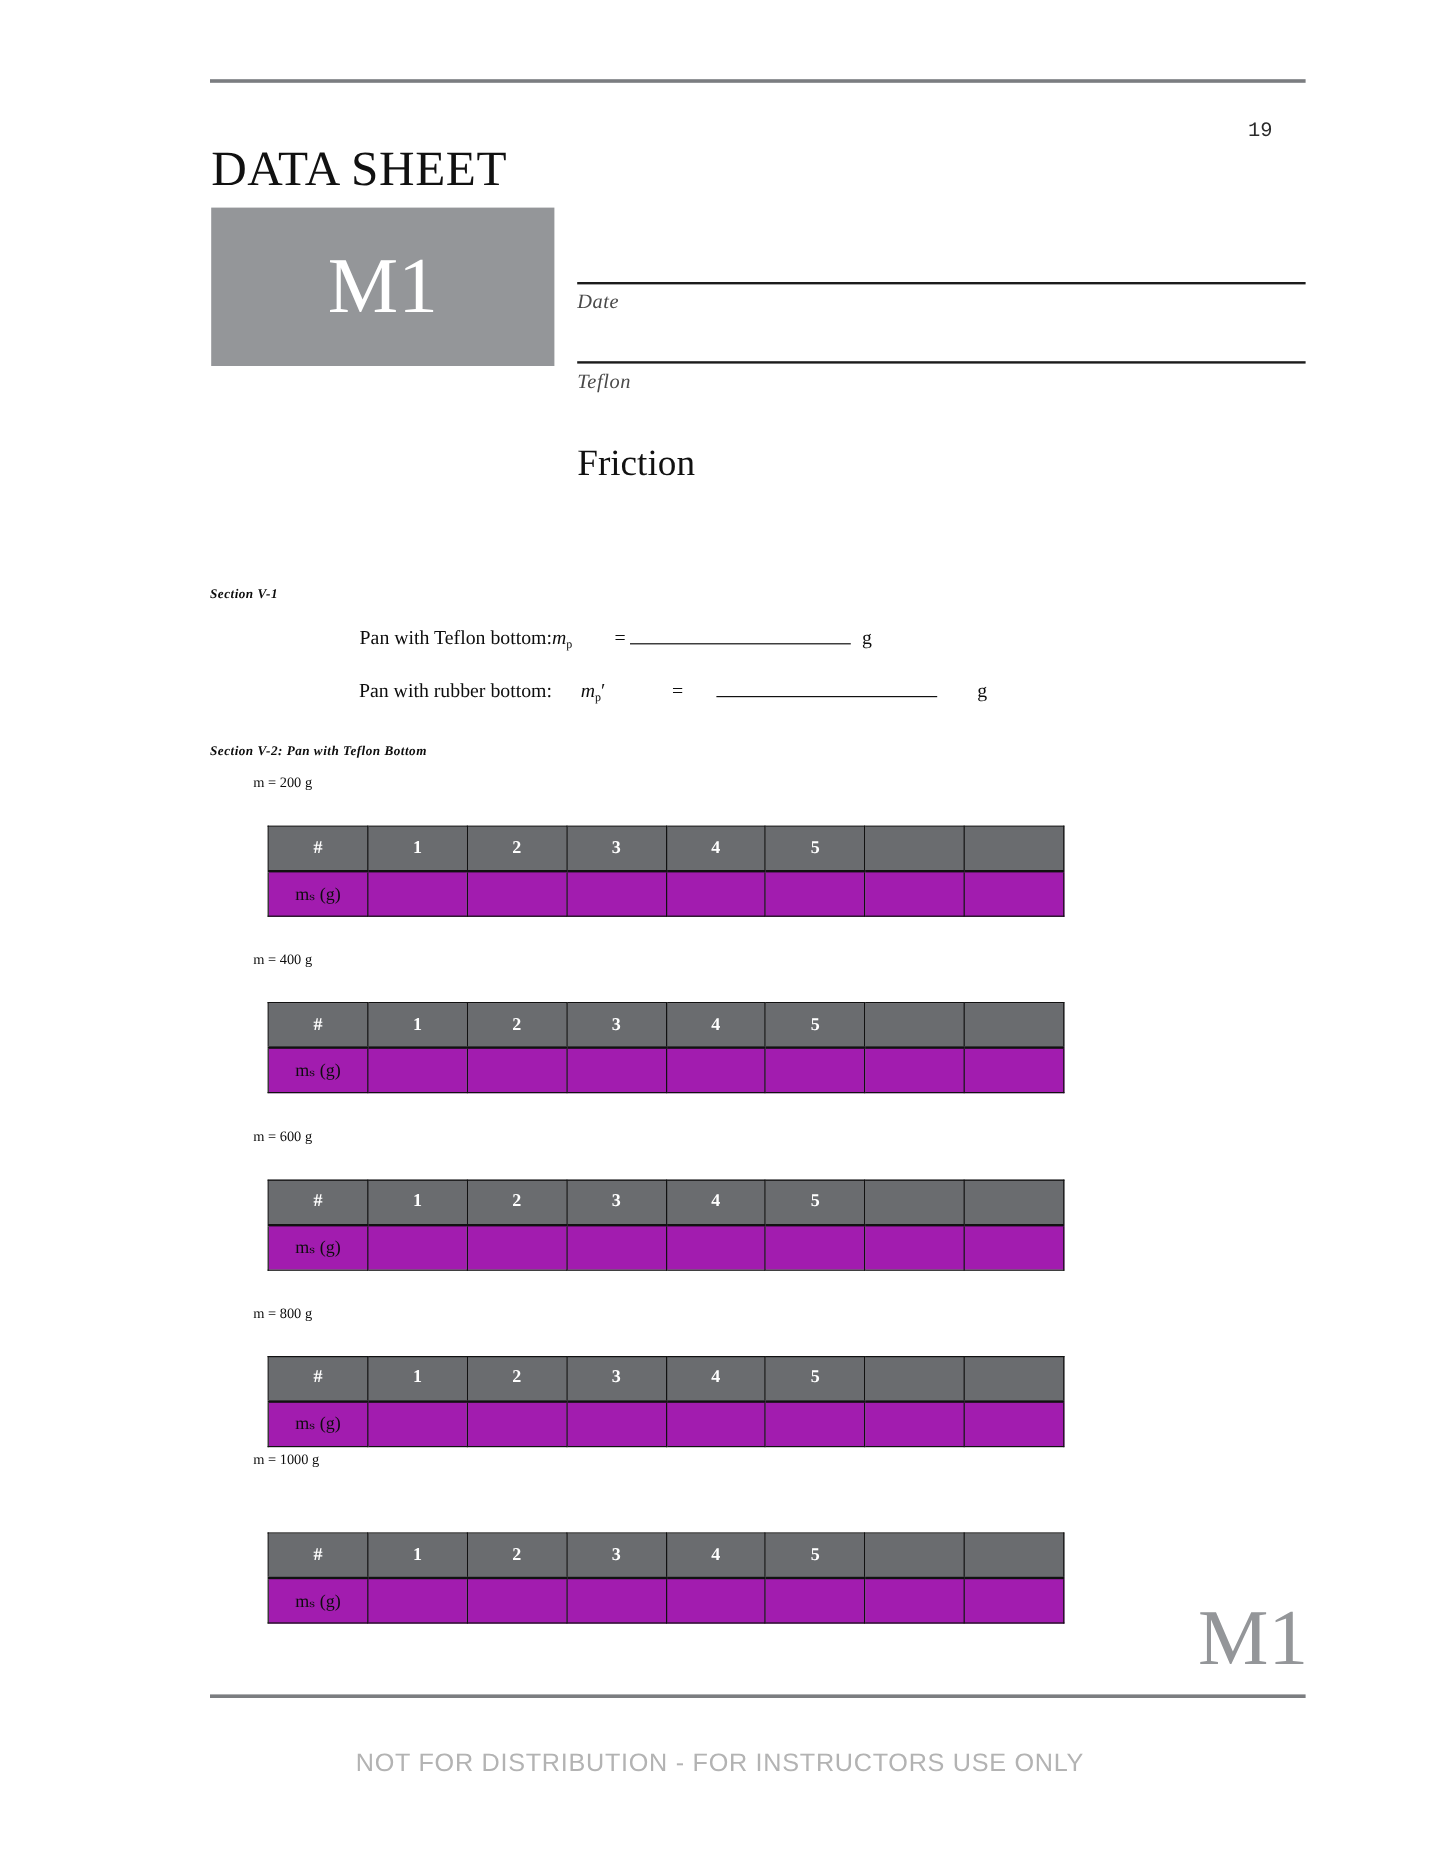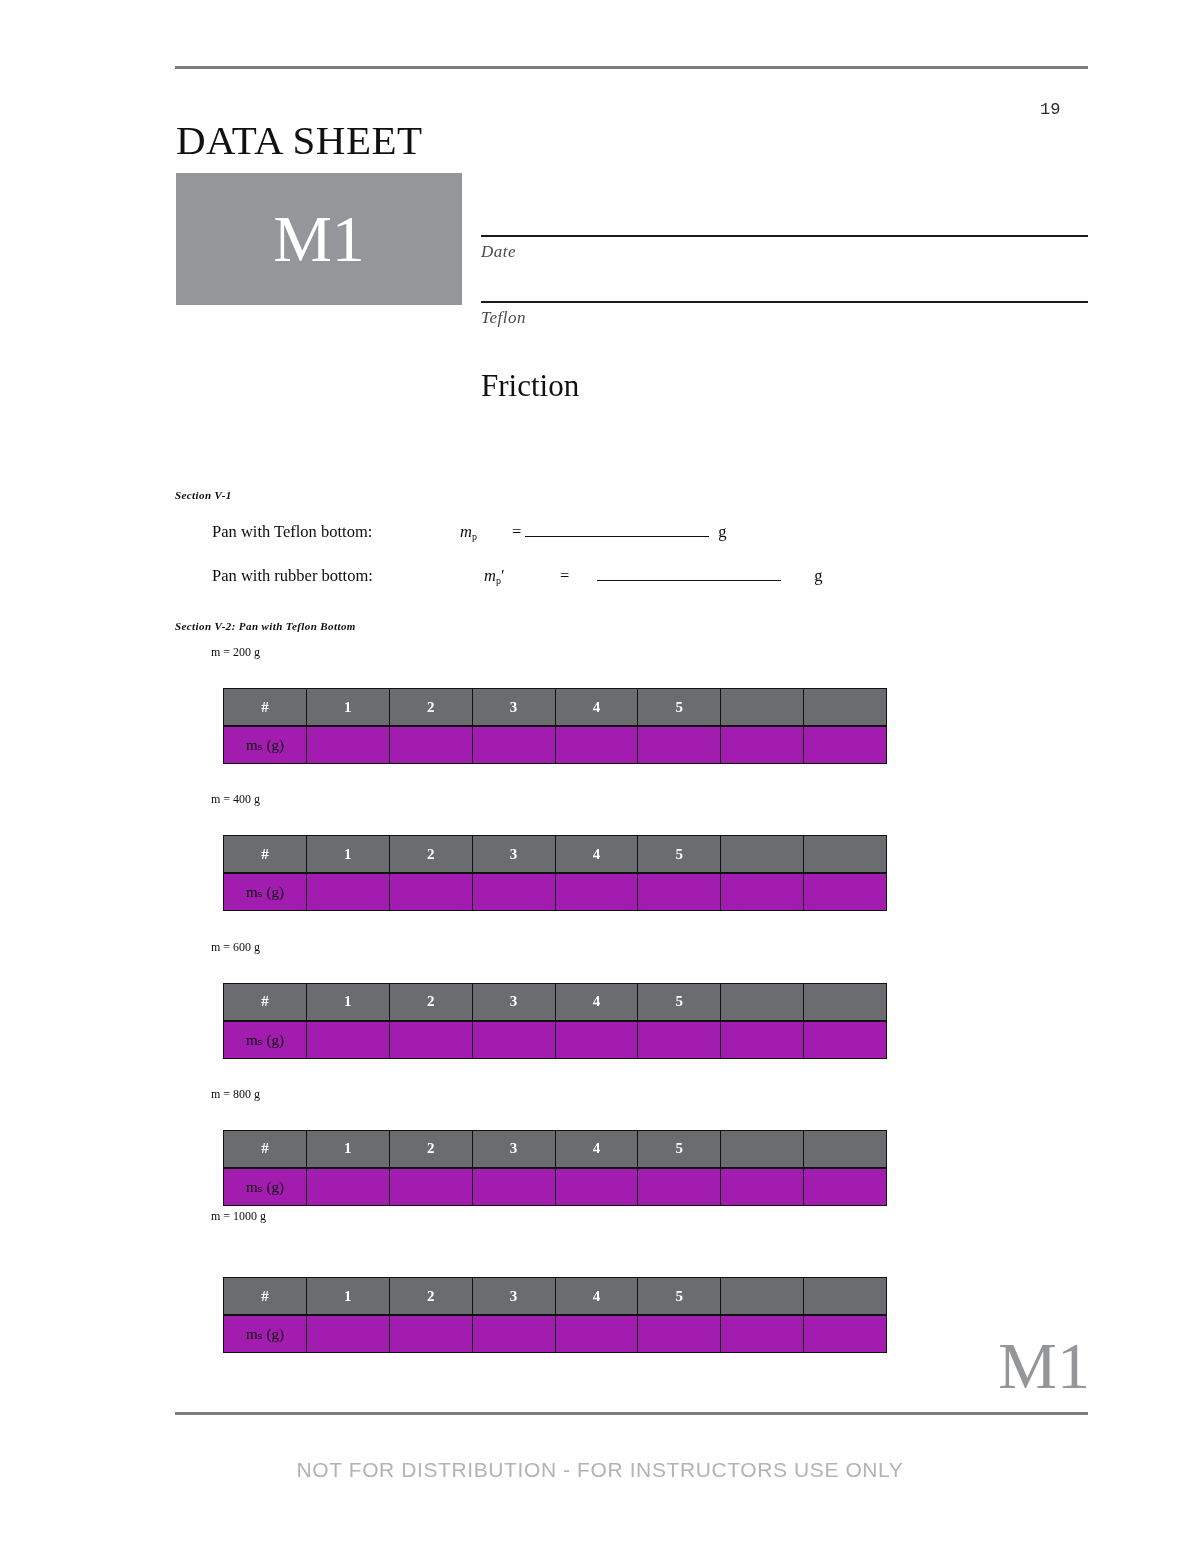--- a/index.html
+++ b/index.html
@@ -133,20 +133,21 @@
     color: #0d0d0d;
     white-space: nowrap;
     display: flex;
     align-items: baseline;
   }
   #measure-0 { top: 521px; }
   #measure-1 { top: 565px; gap: 24px; }
   .measure-label {
     display: inline-block;
     width: 248px;
+    text-align: right;
   }
   .measure-symbol {
     display: inline-block;
     width: 52px;
   }
   .measure-symbol sub {
     font-size: 10px;
     vertical-align: baseline;
     position: relative;
     top: 3px;

